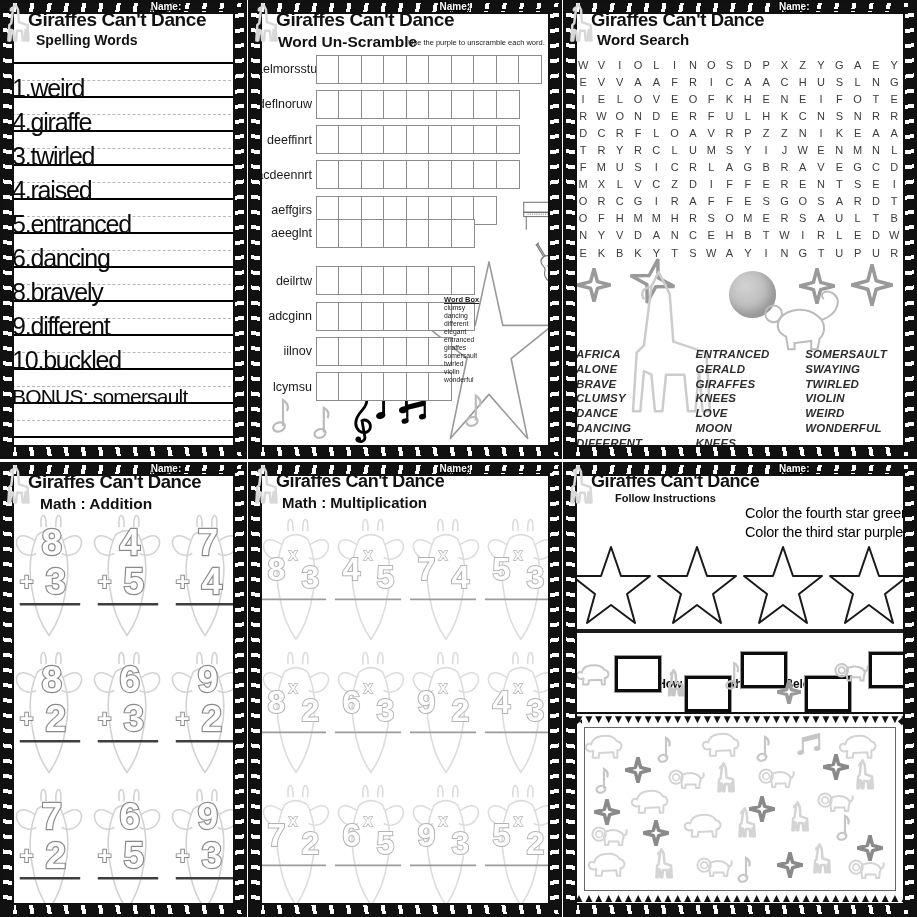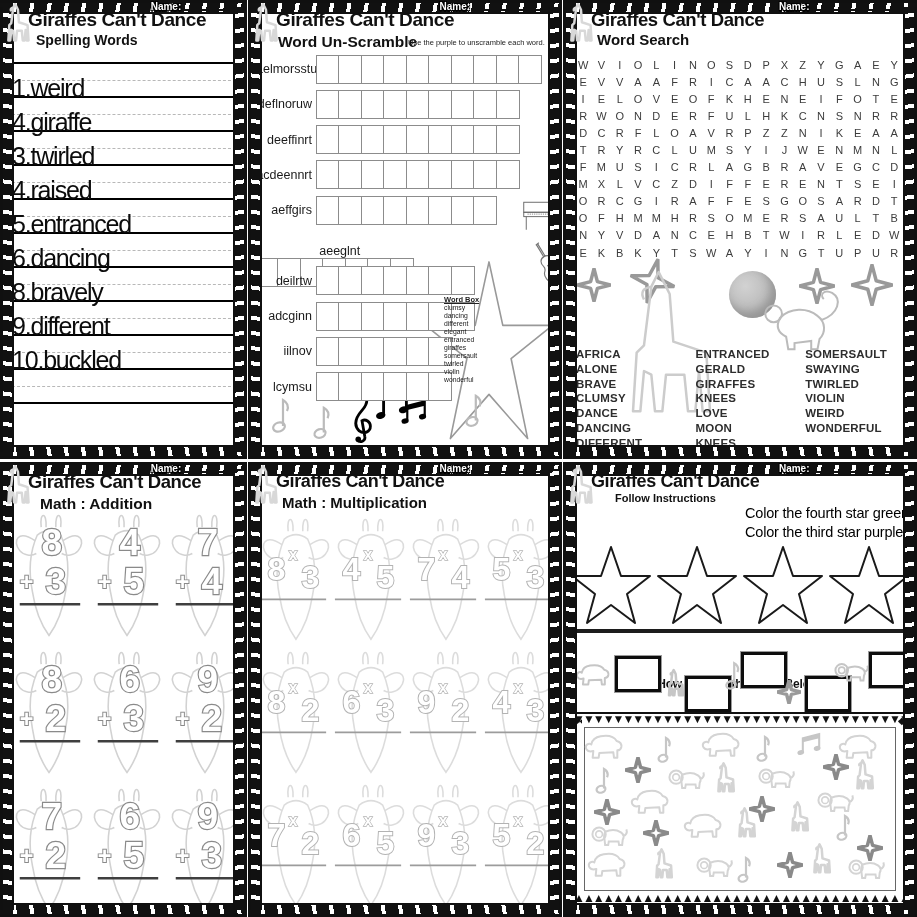--- a/index.html
+++ b/index.html
@@ -27,21 +27,21 @@
   
   .us-row{position:absolute;left:8px;display:flex;align-items:center;height:30px;z-index:3;}
   .us-label{width:56px;text-align:right;font-size:12.5px;color:#1a1a1a;margin-right:5px;}
   .us-boxes{display:flex;}
   .us-box{width:22px;height:27px;border:1.5px solid #8c8c8c;margin-left:-1.5px;background:#fff;}
   .wordbox-text{position:absolute;left:196px;top:296px;width:92px;font-size:6.8px;line-height:8px;color:#222;z-index:4;}
   .wordbox-text .wbh{font-size:7.5px;font-weight:700;text-decoration:underline;}
   
   .ws-grid{position:absolute;left:11px;top:56px;display:grid;grid-template-columns:repeat(18,18.3px);grid-auto-rows:17.1px;justify-items:center;align-items:center;font-size:11px;font-weight:500;color:#3c3c3c;z-index:3;}
   .ws-words{position:absolute;left:13px;top:347px;right:4px;display:flex;z-index:3;}
-  .ws-col{font-size:11.5px;font-weight:600;letter-spacing:.2px;line-height:14.8px;color:#2d2d2d;}
+  .ws-col{font-size:11.5px;font-weight:600;letter-spacing:.2px;line-height:14.8px;color:#2d2d2d;font-style:italic;}
   .ws-col.c1{width:122px;} .ws-col.c2{width:112px;} .ws-col.c3{width:110px;}
   .moon{position:absolute;width:47px;height:47px;border-radius:50%;background:radial-gradient(circle at 35% 32%,#d2d2d2,#a8a8a8);box-shadow:inset -5px -6px 9px #969696;z-index:1;}
   
   .math-grid{position:absolute;display:grid;z-index:3;}
   #p-addition .math-grid{left:10px;right:6px;top:44px;grid-template-columns:repeat(3,1fr);grid-auto-rows:137px;}
   #p-multiplication .math-grid{left:8px;right:6px;top:48px;grid-template-columns:repeat(4,1fr);grid-auto-rows:133px;}
   .math-cell{position:relative;}
   .math-cell svg{display:block;margin:0 auto;}
   
   .fi-instr{position:absolute;top:42px;font-size:14.5px;line-height:19px;letter-spacing:-.2px;color:#000;z-index:3;}
@@ -102,20 +102,23 @@
       <div class="hw-row">
         <span class="hw-word">8.bravely</span>
       </div>
       <div class="hw-row">
         <span class="hw-word">9.different</span>
       </div>
       <div class="hw-row">
         <span class="hw-word">10.buckled</span>
       </div>
       <div class="hw-row">
+        <span class="hw-word bonus">BONUS: somersault</span>
+      </div>
+      <div class="hw-row">
         <span class="hw-word"></span>
       </div>
     </div>
 </div>
 
 <div class="sheet" id="p-unscramble" style="left:248px;top:0;width:314px;height:459px;">
   <div class="fr t"></div>
     <div class="fr b"></div>
   <div class="fr l"></div>
     <div class="fr r"></div>
@@ -193,21 +196,21 @@
           <span class="us-box"></span>
           <span class="us-box"></span>
           <span class="us-box"></span>
           <span class="us-box"></span>
           <span class="us-box"></span>
           <span class="us-box"></span>
           <span class="us-box"></span>
           <span class="us-box"></span>
         </span>
       </div>
-      <div class="us-row" style="top: 244px; flex-direction: column;">
+      <div class="us-row" style="top: 218px;">
         <span class="us-label">aeeglnt</span>
         <span class="us-boxes">
           <span class="us-box"></span>
           <span class="us-box"></span>
           <span class="us-box"></span>
           <span class="us-box"></span>
           <span class="us-box"></span>
           <span class="us-box"></span>
           <span class="us-box"></span>
         </span>

